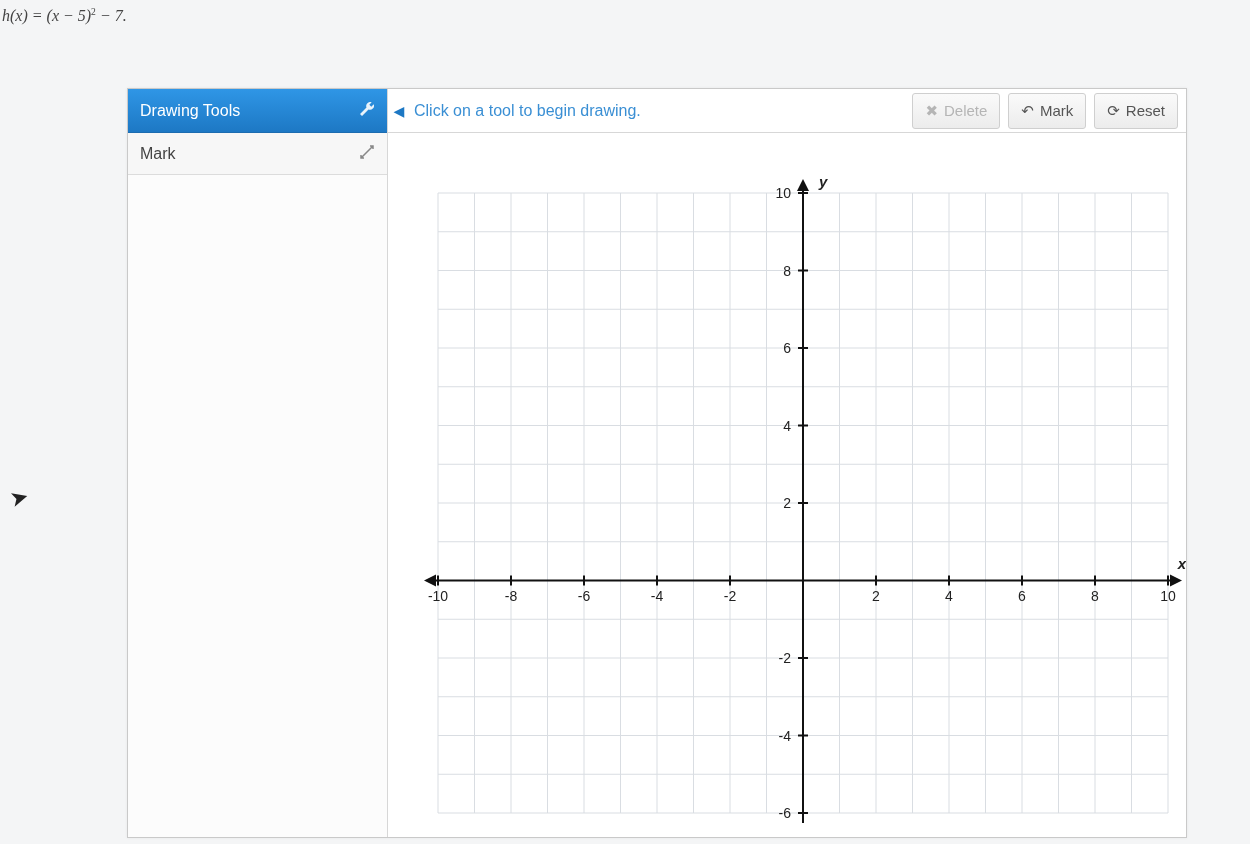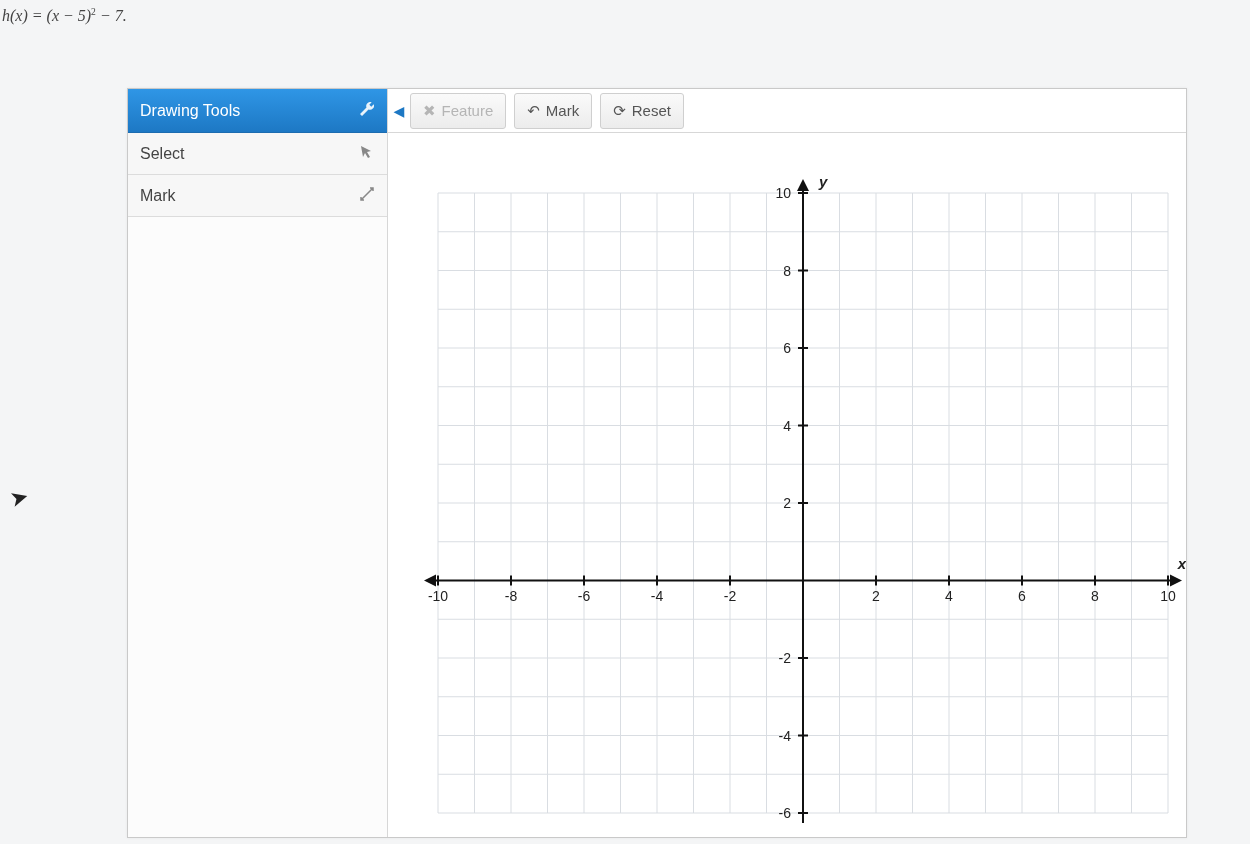--- a/index.html
+++ b/index.html
@@ -130,46 +130,39 @@
   <div class="sidebar">
     <div class="side-header">
       <span>Drawing Tools</span>
       <span class="wrench">
         <svg width="16" height="16" viewBox="0 0 16 16">
             <path fill="#fff" d="M14.7 3.3a4 4 0 0 1-5.2 5.2L3 15l-2-2 6.5-6.5A4 4 0 0 1 12.7 1.3l-2.4 2.4 2 2 2.4-2.4z"></path>
           </svg>
       </span>
     </div>
 
-    <div class="side-item">
-      <span>Select</span>
-      <span class="tool-icon">
-        <svg width="16" height="16" viewBox="0 0 16 16">
-            <path fill="#888" d="M2 2l10 5-4 1 3 5-2 1-3-5-2 4z"></path>
-          </svg>
-      </span>
-    </div>
 
 
     <div class="side-item">
       <span>Mark</span>
       <span class="tool-icon">
         <svg width="16" height="16" viewBox="0 0 16 16">
             <path stroke="#888" stroke-width="1.5" fill="none" d="M2 14 L14 2 M11 2h3v3 M5 14H2v-3"></path>
           </svg>
       </span>
     </div>
   </div>
 
   <div class="topbar">
     <div class="collapse-caret">◀</div>
+    <div class="hint">Click on a tool to begin drawing.</div>
 
     <div class="tb-btn disabled">
       <span class="ic">✖</span>
-      <span>Feature</span>
+      <span>Delete</span>
     </div>
     <div class="tb-btn">
       <span class="ic">↶</span>
       <span>Mark</span>
     </div>
     <div class="tb-btn">
       <span class="ic">⟳</span>
       <span>Reset</span>
     </div>
   </div>

